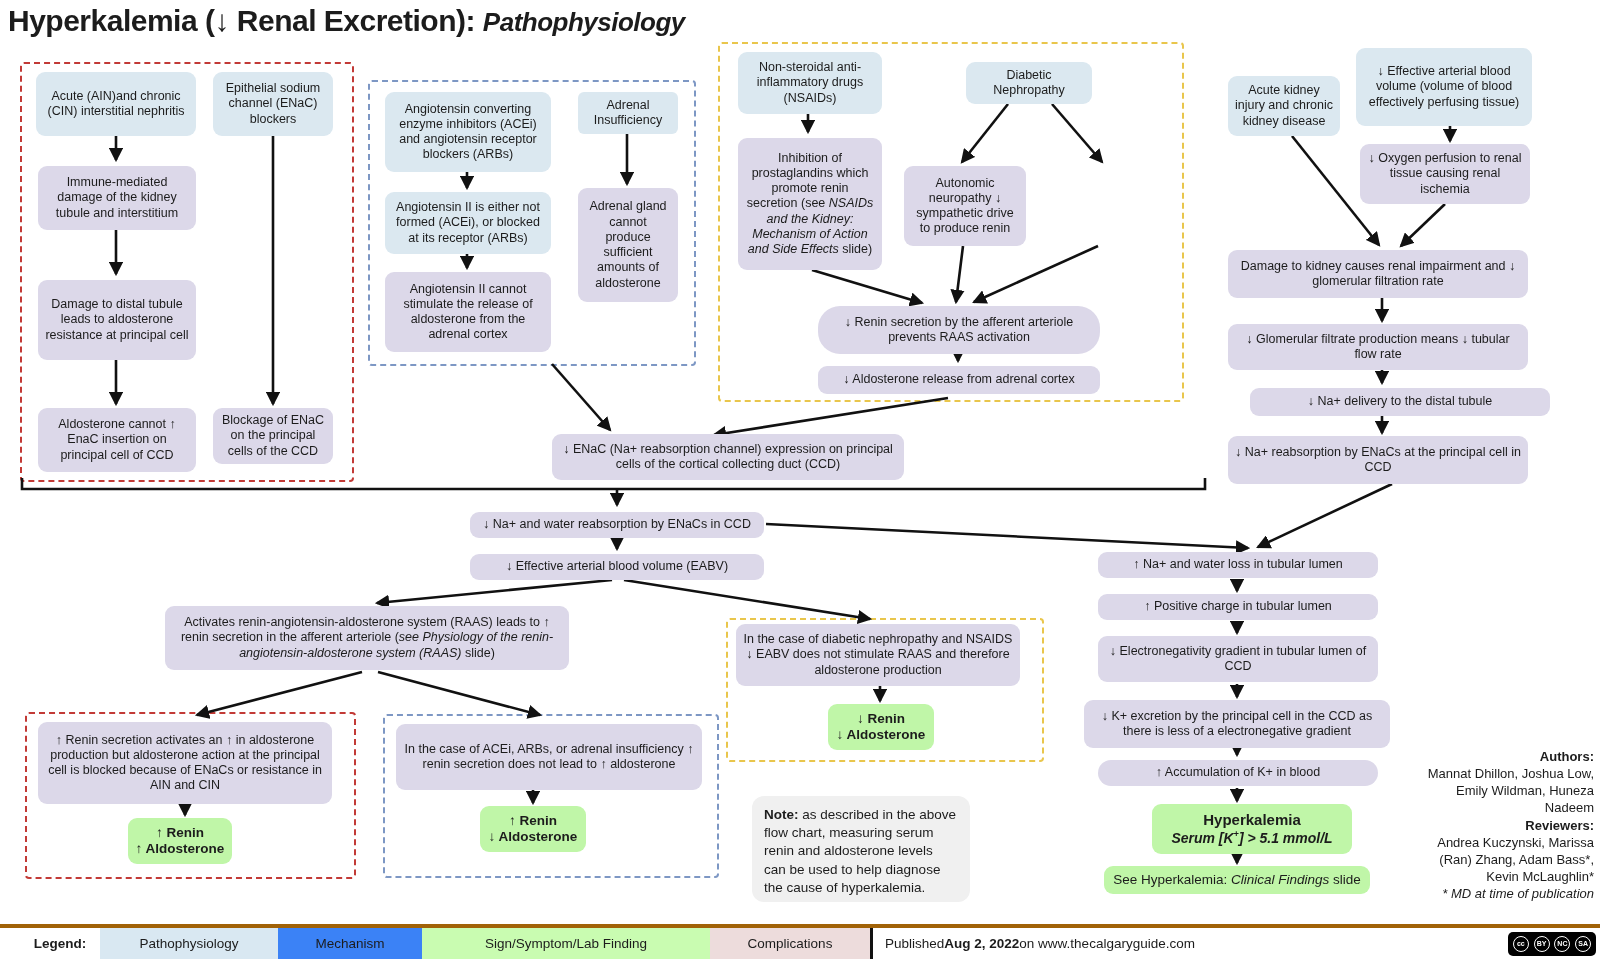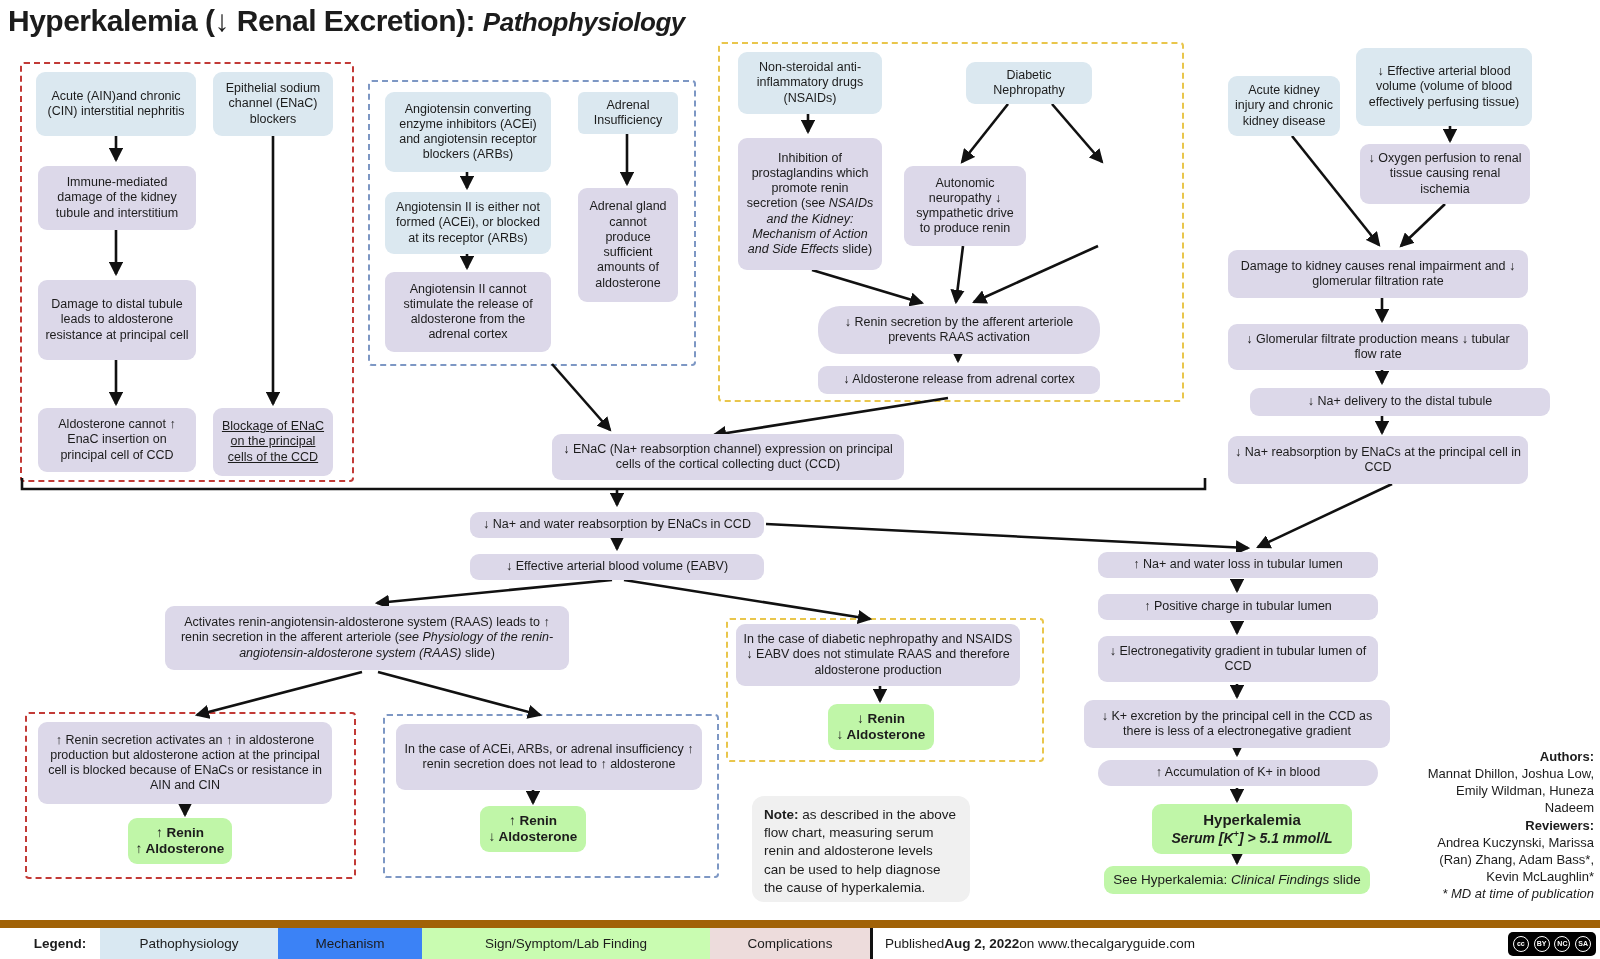--- a/index.html
+++ b/index.html
@@ -21,21 +21,21 @@
   .node.bold{font-weight:bold;font-size:13.5px;}
   .node .em{font-style:italic;}
   .inline{display:inline;}
   #note-box{position:absolute;z-index:2;background:#f0f0f0;border-radius:12px;
         font-size:13.5px;line-height:1.35;padding:10px 12px;box-sizing:border-box;text-align:left;}
   #note-box b{font-weight:bold;}
   #credits{position:absolute;z-index:2;text-align:right;font-size:13px;line-height:1.32;}
   #credits .hd{font-weight:bold;}
   #credits .fn{font-style:italic;}
   #legend-bar{position:absolute;left:0;bottom:0;width:1600px;height:31px;z-index:3;
-        border-top:8px solid #a16207;display:flex;align-items:stretch;font-size:13.5px;background:#fff;}
+        border-top:4px solid #a16207;display:flex;align-items:stretch;font-size:13.5px;background:#fff;}
   #legend-bar .cell{display:flex;align-items:center;justify-content:center;}
   #legend-label{width:100px;justify-content:flex-start;padding-left:20px;font-weight:bold;box-sizing:border-box;}
   .sw-0{width:178px;background:#d9e8f2;}
   .sw-1{width:144px;background:#3b82f6;}
   .sw-2{width:288px;background:#c9fcb1;}
   .sw-3{width:160px;background:#eddcdc;}
   #pub{flex:1;border-left:3px solid #111;display:flex;align-items:center;padding-left:12px;}
   #pub b{font-weight:bold;}
   #cc-badge{width:88px;height:24px;align-self:center;margin-right:4px;background:#000;border-radius:5px;
         display:flex;align-items:center;justify-content:space-evenly;}
@@ -107,21 +107,21 @@
       <line x1="1237" y1="788" x2="1237" y2="801" marker-end="url(#ah)"></line>
       <line x1="1237" y1="856" x2="1237" y2="863" marker-end="url(#ah)"></line>
     </g>
   </svg>
 
   <div class="node blue" style="left:36px;top:72px;width:160px;height:64px;">Acute (AIN)and chronic (CIN)  interstitial nephritis</div>
   <div class="node blue" style="left:213px;top:72px;width:120px;height:64px;">Epithelial sodium channel (ENaC) blockers</div>
   <div class="node purple" style="left:38px;top:166px;width:158px;height:64px;">Immune-mediated damage of the kidney tubule and interstitium</div>
   <div class="node purple" style="left:38px;top:280px;width:158px;height:80px;">Damage to distal tubule leads to aldosterone resistance at principal cell</div>
   <div class="node purple" style="left:38px;top:408px;width:158px;height:64px;">Aldosterone cannot ↑ EnaC insertion on principal cell of CCD</div>
-  <div class="node purple" style="left:213px;top:408px;width:120px;height:68px;text-decoration:underline;">Blockage of ENaC on the principal cells of the CCD</div>
+  <div class="node purple" style="left:213px;top:408px;width:120px;height:56px;">Blockage of ENaC on the principal cells of the CCD</div>
 
   <div class="node blue" style="left:385px;top:92px;width:166px;height:80px;">Angiotensin converting enzyme inhibitors (ACEi) and angiotensin receptor blockers (ARBs)</div>
   <div class="node blue" style="left:578px;top:92px;width:100px;height:42px;border-radius:6px;">Adrenal Insufficiency</div>
   <div class="node blue" style="left:385px;top:192px;width:166px;height:62px;">Angiotensin II is either not formed (ACEi), or blocked at its receptor (ARBs)</div>
   <div class="node purple" style="left:578px;top:188px;width:100px;height:114px;">Adrenal gland cannot produce sufficient amounts of aldosterone</div>
   <div class="node purple" style="left:385px;top:272px;width:166px;height:80px;">Angiotensin II cannot stimulate the release of aldosterone from the adrenal cortex</div>
 
   <div class="node blue" style="left:738px;top:52px;width:144px;height:62px;">Non-steroidal anti-inflammatory drugs (NSAIDs)</div>
   <div class="node blue" style="left:966px;top:62px;width:126px;height:42px;">Diabetic Nephropathy</div>
   <div class="node purple" style="left:738px;top:138px;width:144px;height:132px;"><span class="inline"><span class="inline">Inhibition of prostaglandins which promote renin secretion (see </span><span class="em inline">NSAIDs and the Kidney: Mechanism of Action and Side Effects</span><span class="inline"> slide)</span></span></div>

